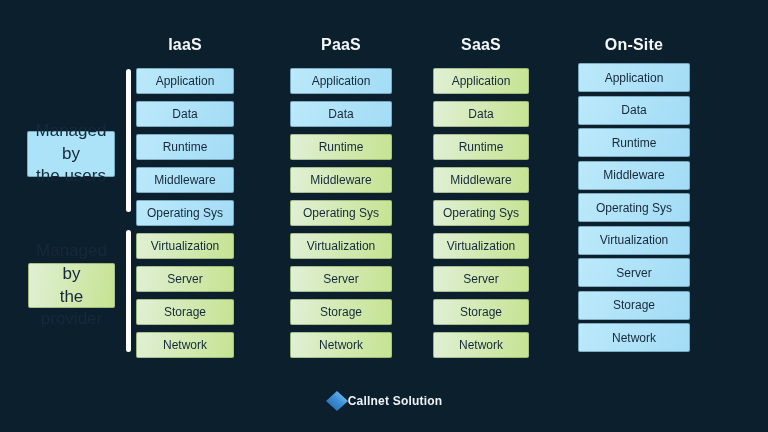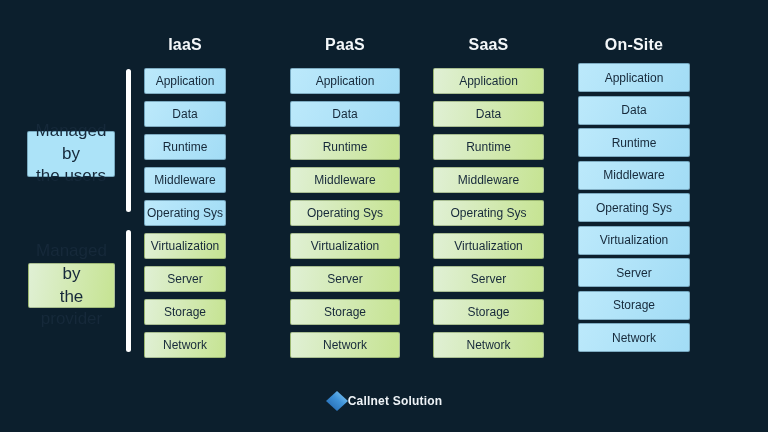--- a/index.html
+++ b/index.html
@@ -9,23 +9,23 @@
   }
   .canvas{
     position:relative;
     width:768px;height:432px;
     background:var(--bg,#0c1f2d);
     overflow:hidden;
   }
 
   
   .column{position:absolute;top:0;height:100%;}
-  .col-iaas{left:144px;width:82px;}
-  .col-paas{left:290px;width:110px;}
-  .col-saas{left:433px;width:111px;}
+  .col-iaas{left:136px;width:98px;}
+  .col-paas{left:290px;width:102px;}
+  .col-saas{left:433px;width:96px;}
   .col-onsite{left:578px;width:112px;}
 
   .col-header{
     position:absolute;top:36px;left:0;right:0;
     text-align:center;
     color:#f4f7f9;
     font-size:16px;font-weight:bold;
     letter-spacing:.2px;
   }
   .col-boxes{

